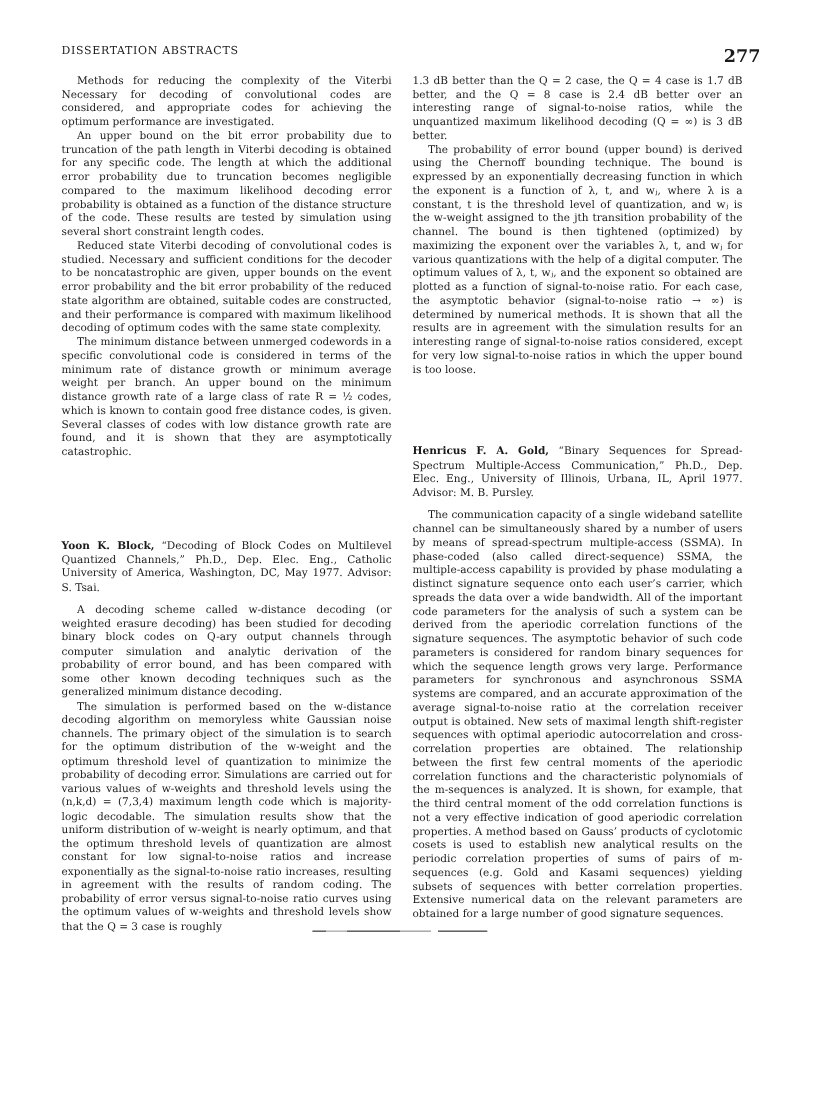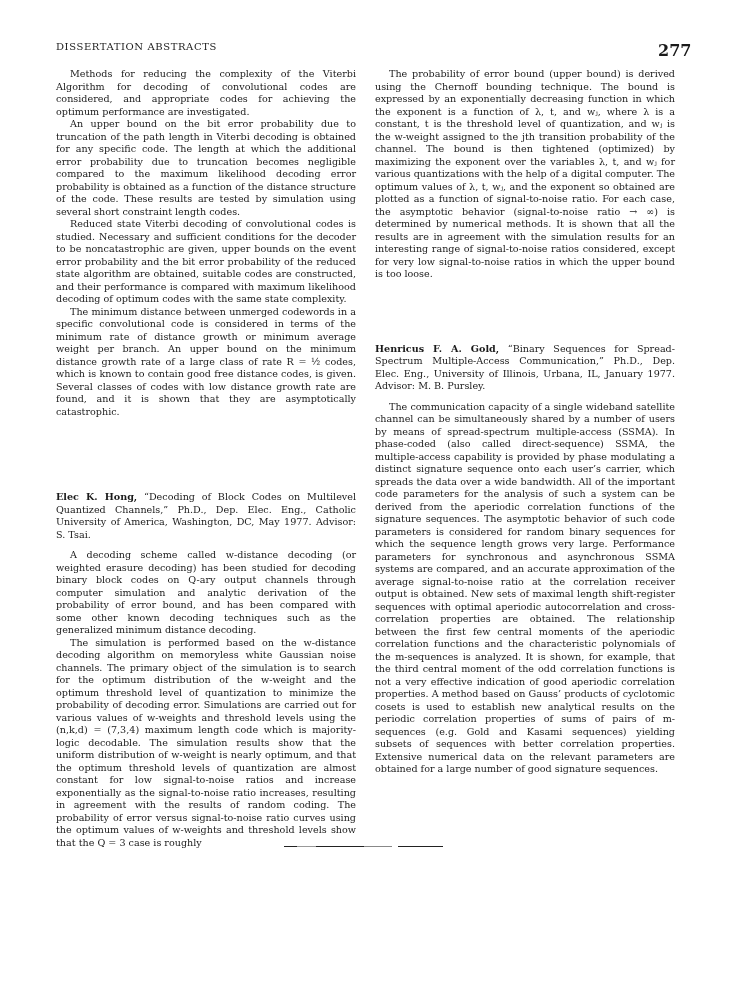--- a/index.html
+++ b/index.html
@@ -19,36 +19,37 @@
   .separator { position: absolute; top: 846px; left: 284px; width: 159px; height: 1px;
                background: linear-gradient(to right, #222 0%, #222 8%, #999 8%, #999 20%, #222 20%, #222 50%, #888 50%, #888 68%, #fff 68%, #fff 72%, #222 72%, #222 100%); }
 </style>
 </head>
 <body>
 
 <div class="running-head">DISSERTATION ABSTRACTS</div>
 <div class="page-number">277</div>
 
 <div class="col col-left">
-  <p>Methods for reducing the complexity of the Viterbi Algorithm for decoding of convolutional codes are considered, and appropriate codes for achieving the optimum performance are investigated.</p>
+  <p>Methods for reducing the complexity of the Viterbi Necessary for decoding of convolutional codes are considered, and appropriate codes for achieving the optimum performance are investigated.</p>
   <p>An upper bound on the bit error probability due to truncation of the path length in Viterbi decoding is obtained for any specific code. The length at which the additional error probability due to truncation becomes negligible compared to the maximum likelihood decoding error probability is obtained as a function of the distance structure of the code. These results are tested by simulation using several short constraint length codes.</p>
   <p>Reduced state Viterbi decoding of convolutional codes is studied. Necessary and sufficient conditions for the decoder to be noncatastrophic are given, upper bounds on the event error probability and the bit error probability of the reduced state algorithm are obtained, suitable codes are constructed, and their performance is compared with maximum likelihood decoding of optimum codes with the same state complexity.</p>
   <p>The minimum distance between unmerged codewords in a specific convolutional code is considered in terms of the minimum rate of distance growth or minimum average weight per branch. An upper bound on the minimum distance growth rate of a large class of rate R = ½ codes, which is known to contain good free distance codes, is given. Several classes of codes with low distance growth rate are found, and it is shown that they are asymptotically catastrophic.</p>
 
   <div class="left-gap-before-entry"></div>
 
-  <p class="entry-header"><span class="author">Elec K. Hong,</span><span> “Decoding of Block Codes on Multilevel Quantized Channels,” Ph.D., Dep. Elec. Eng., Catholic University of America, Washington, DC, May 1977. Advisor: S. Tsai.</span></p>
+  <p class="entry-header"><span class="author">Yoon K. Block,</span><span> “Decoding of Block Codes on Multilevel Quantized Channels,” Ph.D., Dep. Elec. Eng., Catholic University of America, Washington, DC, May 1977. Advisor: S. Tsai.</span></p>
   <div class="gap-small"></div>
   <p>A decoding scheme called w-distance decoding (or weighted erasure decoding) has been studied for decoding binary block codes on Q-ary output channels through computer simulation and analytic derivation of the probability of error bound, and has been compared with some other known decoding techniques such as the generalized minimum distance decoding.</p>
   <p>The simulation is performed based on the w-distance decoding algorithm on memoryless white Gaussian noise channels. The primary object of the simulation is to search for the optimum distribution of the w-weight and the optimum threshold level of quantization to minimize the probability of decoding error. Simulations are carried out for various values of w-weights and threshold levels using the (n,k,d) = (7,3,4) maximum length code which is majority-logic decodable. The simulation results show that the uniform distribution of w-weight is nearly optimum, and that the optimum threshold levels of quantization are almost constant for low signal-to-noise ratios and increase exponentially as the signal-to-noise ratio increases, resulting in agreement with the results of random coding. The probability of error versus signal-to-noise ratio curves using the optimum values of w-weights and threshold levels show that the Q = 3 case is roughly</p>
 </div>
 
 <div class="col col-right">
+  <p class="entry-header">1.3 dB better than the Q = 2 case, the Q = 4 case is 1.7 dB better, and the Q = 8 case is 2.4 dB better over an interesting range of signal-to-noise ratios, while the unquantized maximum likelihood decoding (Q = ∞) is 3 dB better.</p>
   <p>The probability of error bound (upper bound) is derived using the Chernoff bounding technique. The bound is expressed by an exponentially decreasing function in which the exponent is a function of λ, t, and wⱼ, where λ is a constant, t is the threshold level of quantization, and wⱼ is the w-weight assigned to the jth transition probability of the channel. The bound is then tightened (optimized) by maximizing the exponent over the variables λ, t, and wⱼ for various quantizations with the help of a digital computer. The optimum values of λ, t, wⱼ, and the exponent so obtained are plotted as a function of signal-to-noise ratio. For each case, the asymptotic behavior (signal-to-noise ratio → ∞) is determined by numerical methods. It is shown that all the results are in agreement with the simulation results for an interesting range of signal-to-noise ratios considered, except for very low signal-to-noise ratios in which the upper bound is too loose.</p>
 
   <div class="right-gap-before-entry"></div>
 
-  <p class="entry-header"><span class="author">Henricus F. A. Gold,</span><span> “Binary Sequences for Spread-Spectrum Multiple-Access Communication,” Ph.D., Dep. Elec. Eng., University of Illinois, Urbana, IL, January 1977. Advisor: M. B. Pursley.</span></p>
+  <p class="entry-header"><span class="author">Henricus F. A. Gold,</span><span> “Binary Sequences for Spread-Spectrum Multiple-Access Communication,” Ph.D., Dep. Elec. Eng., University of Illinois, Urbana, IL, April 1977. Advisor: M. B. Pursley.</span></p>
   <div class="gap-small"></div>
   <p>The communication capacity of a single wideband satellite channel can be simultaneously shared by a number of users by means of spread-spectrum multiple-access (SSMA). In phase-coded (also called direct-sequence) SSMA, the multiple-access capability is provided by phase modulating a distinct signature sequence onto each user’s carrier, which spreads the data over a wide bandwidth. All of the important code parameters for the analysis of such a system can be derived from the aperiodic correlation functions of the signature sequences. The asymptotic behavior of such code parameters is considered for random binary sequences for which the sequence length grows very large. Performance parameters for synchronous and asynchronous SSMA systems are compared, and an accurate approximation of the average signal-to-noise ratio at the correlation receiver output is obtained. New sets of maximal length shift-register sequences with optimal aperiodic autocorrelation and cross-correlation properties are obtained. The relationship between the first few central moments of the aperiodic correlation functions and the characteristic polynomials of the m-sequences is analyzed. It is shown, for example, that the third central moment of the odd correlation functions is not a very effective indication of good aperiodic correlation properties. A method based on Gauss’ products of cyclotomic cosets is used to establish new analytical results on the periodic correlation properties of sums of pairs of m-sequences (e.g. Gold and Kasami sequences) yielding subsets of sequences with better correlation properties. Extensive numerical data on the relevant parameters are obtained for a large number of good signature sequences.</p>
 </div>
 
 <div class="separator"></div>
 
 </body></html>

